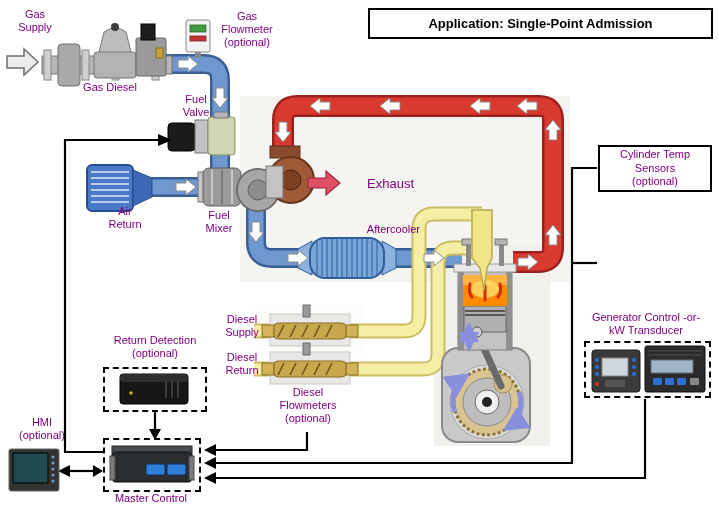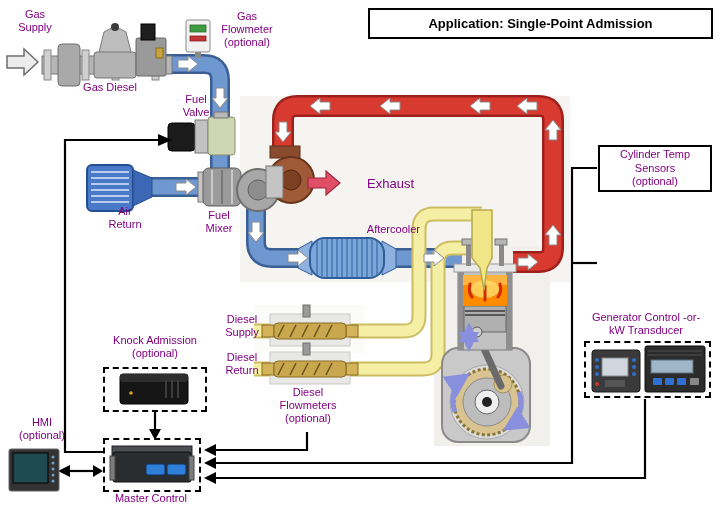--- a/index.html
+++ b/index.html
@@ -319,21 +319,21 @@
 Mixer</div>
   <div class="lbl big" style="left:344px;top:176px;width:70px;text-align:right;">Exhaust</div>
   <div class="lbl" style="left:336px;top:223px;width:84px;text-align:right;">Aftercooler</div>
   <div class="lbl" style="left:216px;top:313px;width:52px;">Diesel
 Supply</div>
   <div class="lbl" style="left:216px;top:351px;width:52px;">Diesel
 Return</div>
   <div class="lbl" style="left:264px;top:386px;width:88px;">Diesel
 Flowmeters
 (optional)</div>
-  <div class="lbl" style="left:98px;top:334px;width:114px;">Knock Admission
+  <div class="lbl" style="left:98px;top:334px;width:114px;">Return Detection
 (optional)</div>
   <div class="lbl" style="left:0px;top:416px;width:84px;">HMI
 (optional)</div>
   <div class="lbl" style="left:98px;top:492px;width:106px;">Master Control</div>
   <div class="lbl" style="left:576px;top:311px;width:140px;">Generator Control -or-
 kW Transducer</div>
 
   <div class="box" style="left:598px;top:133px;width:114px;height:47px;margin-top:12px;">
     <span>Cylinder Temp
 Sensors

